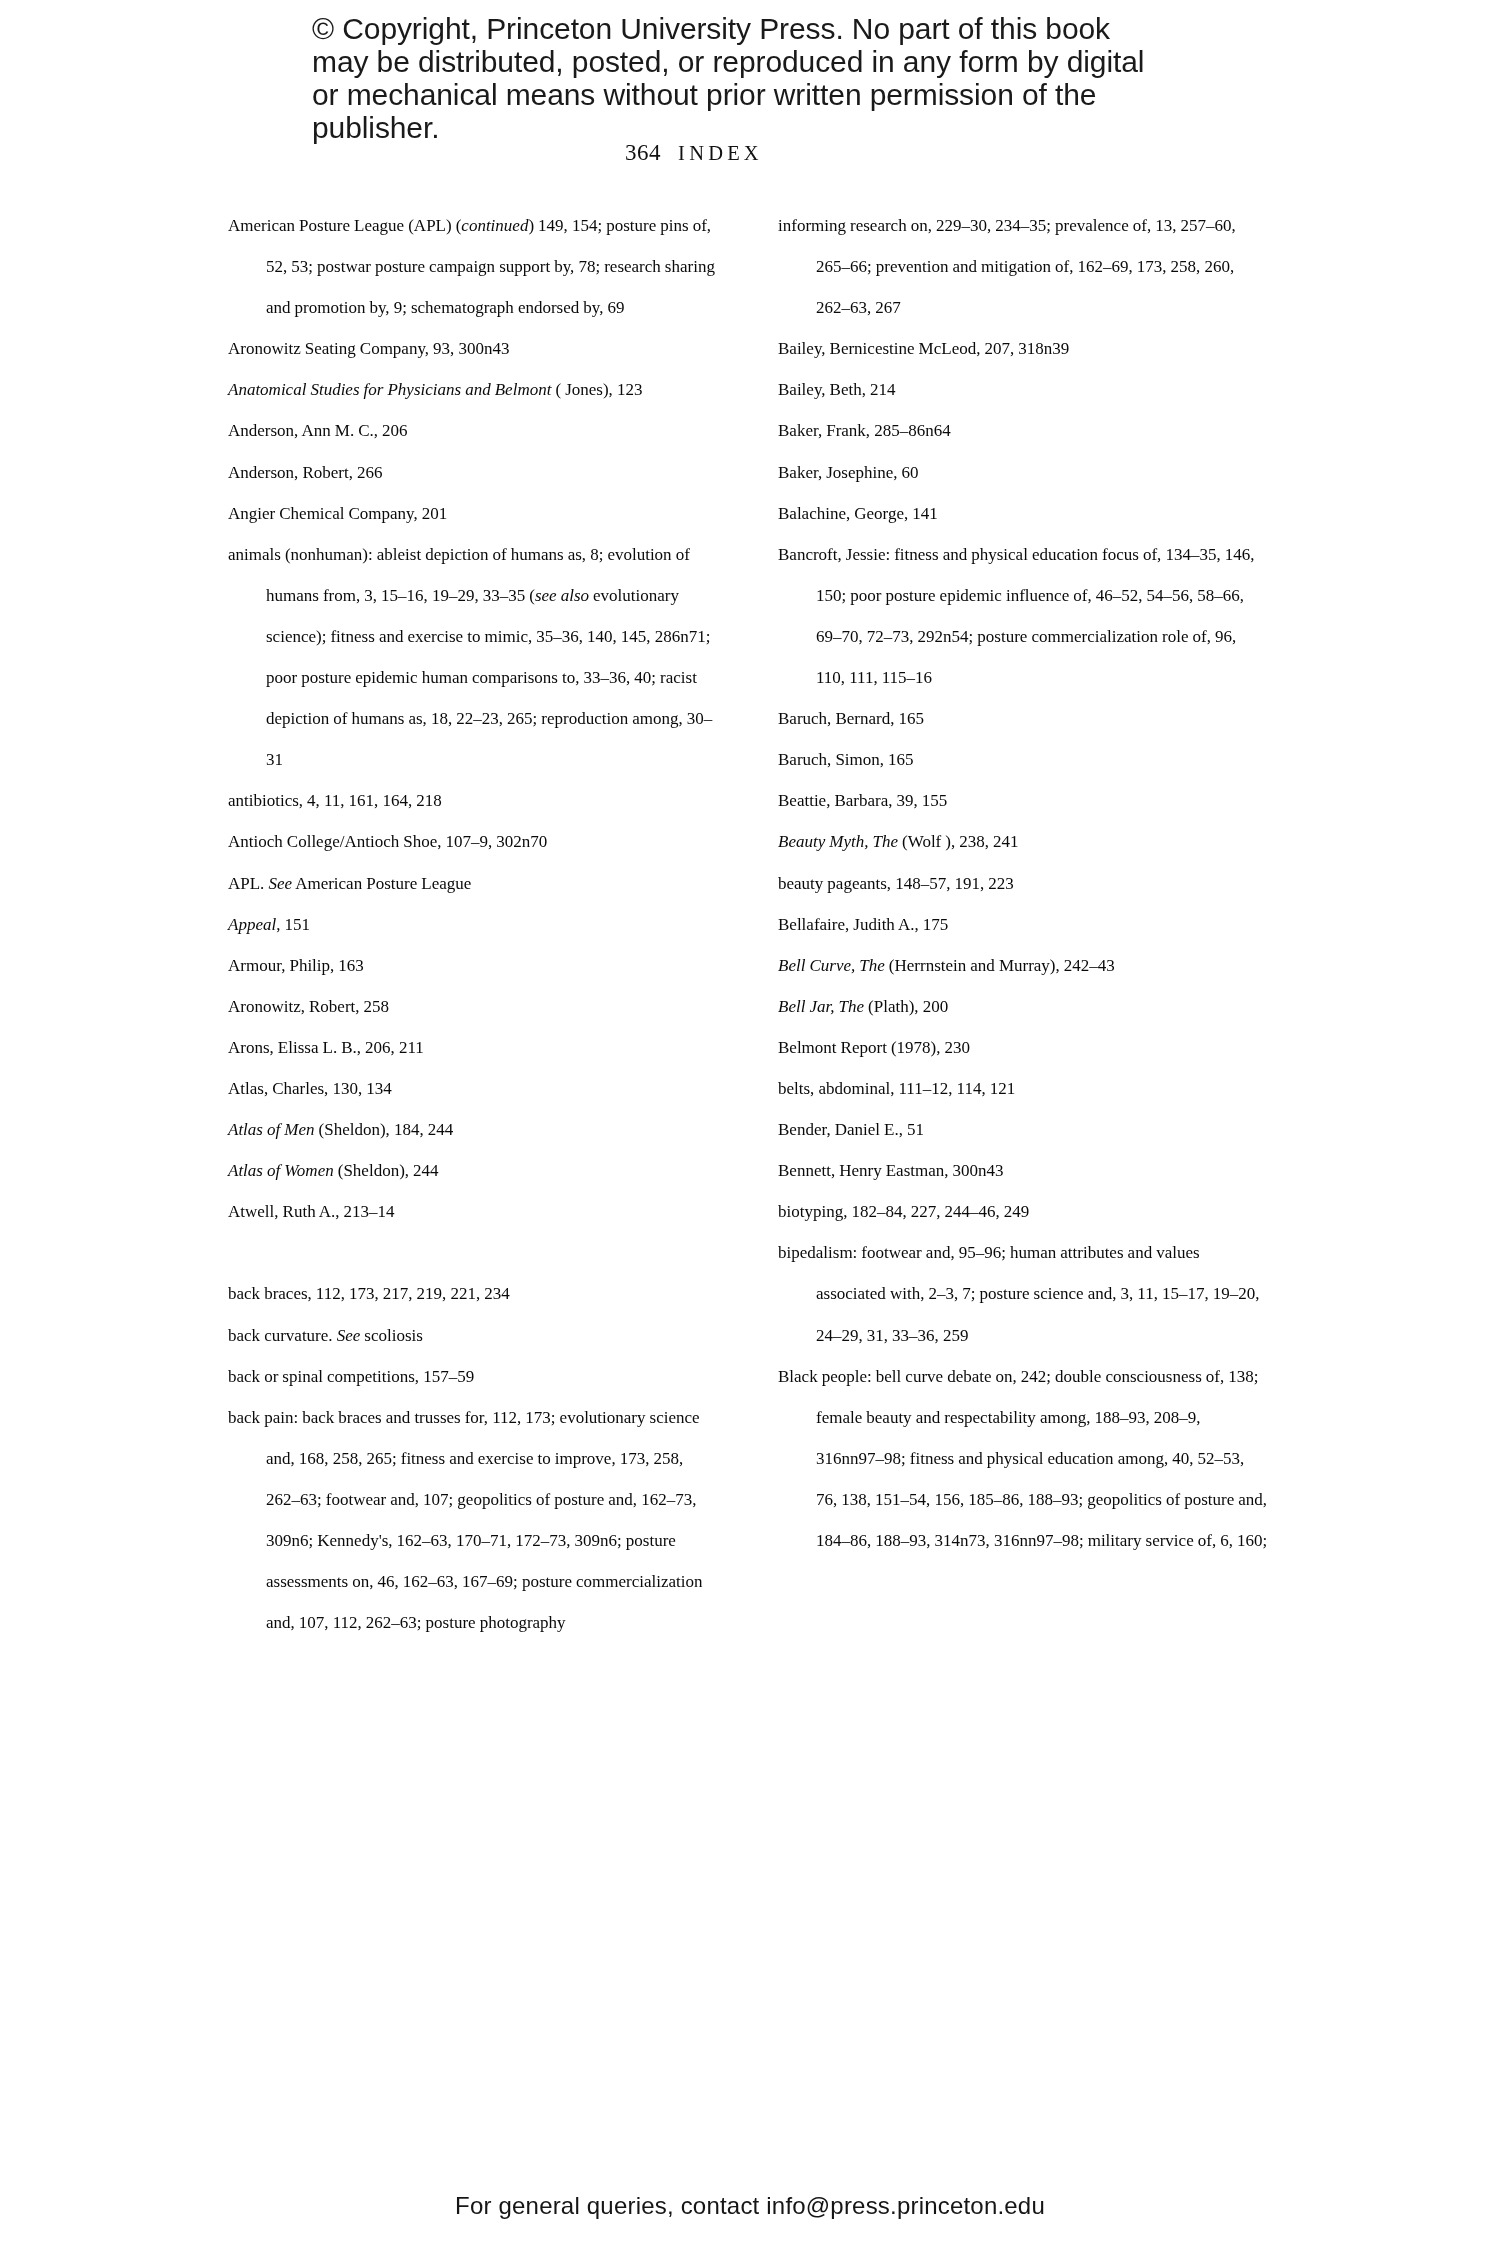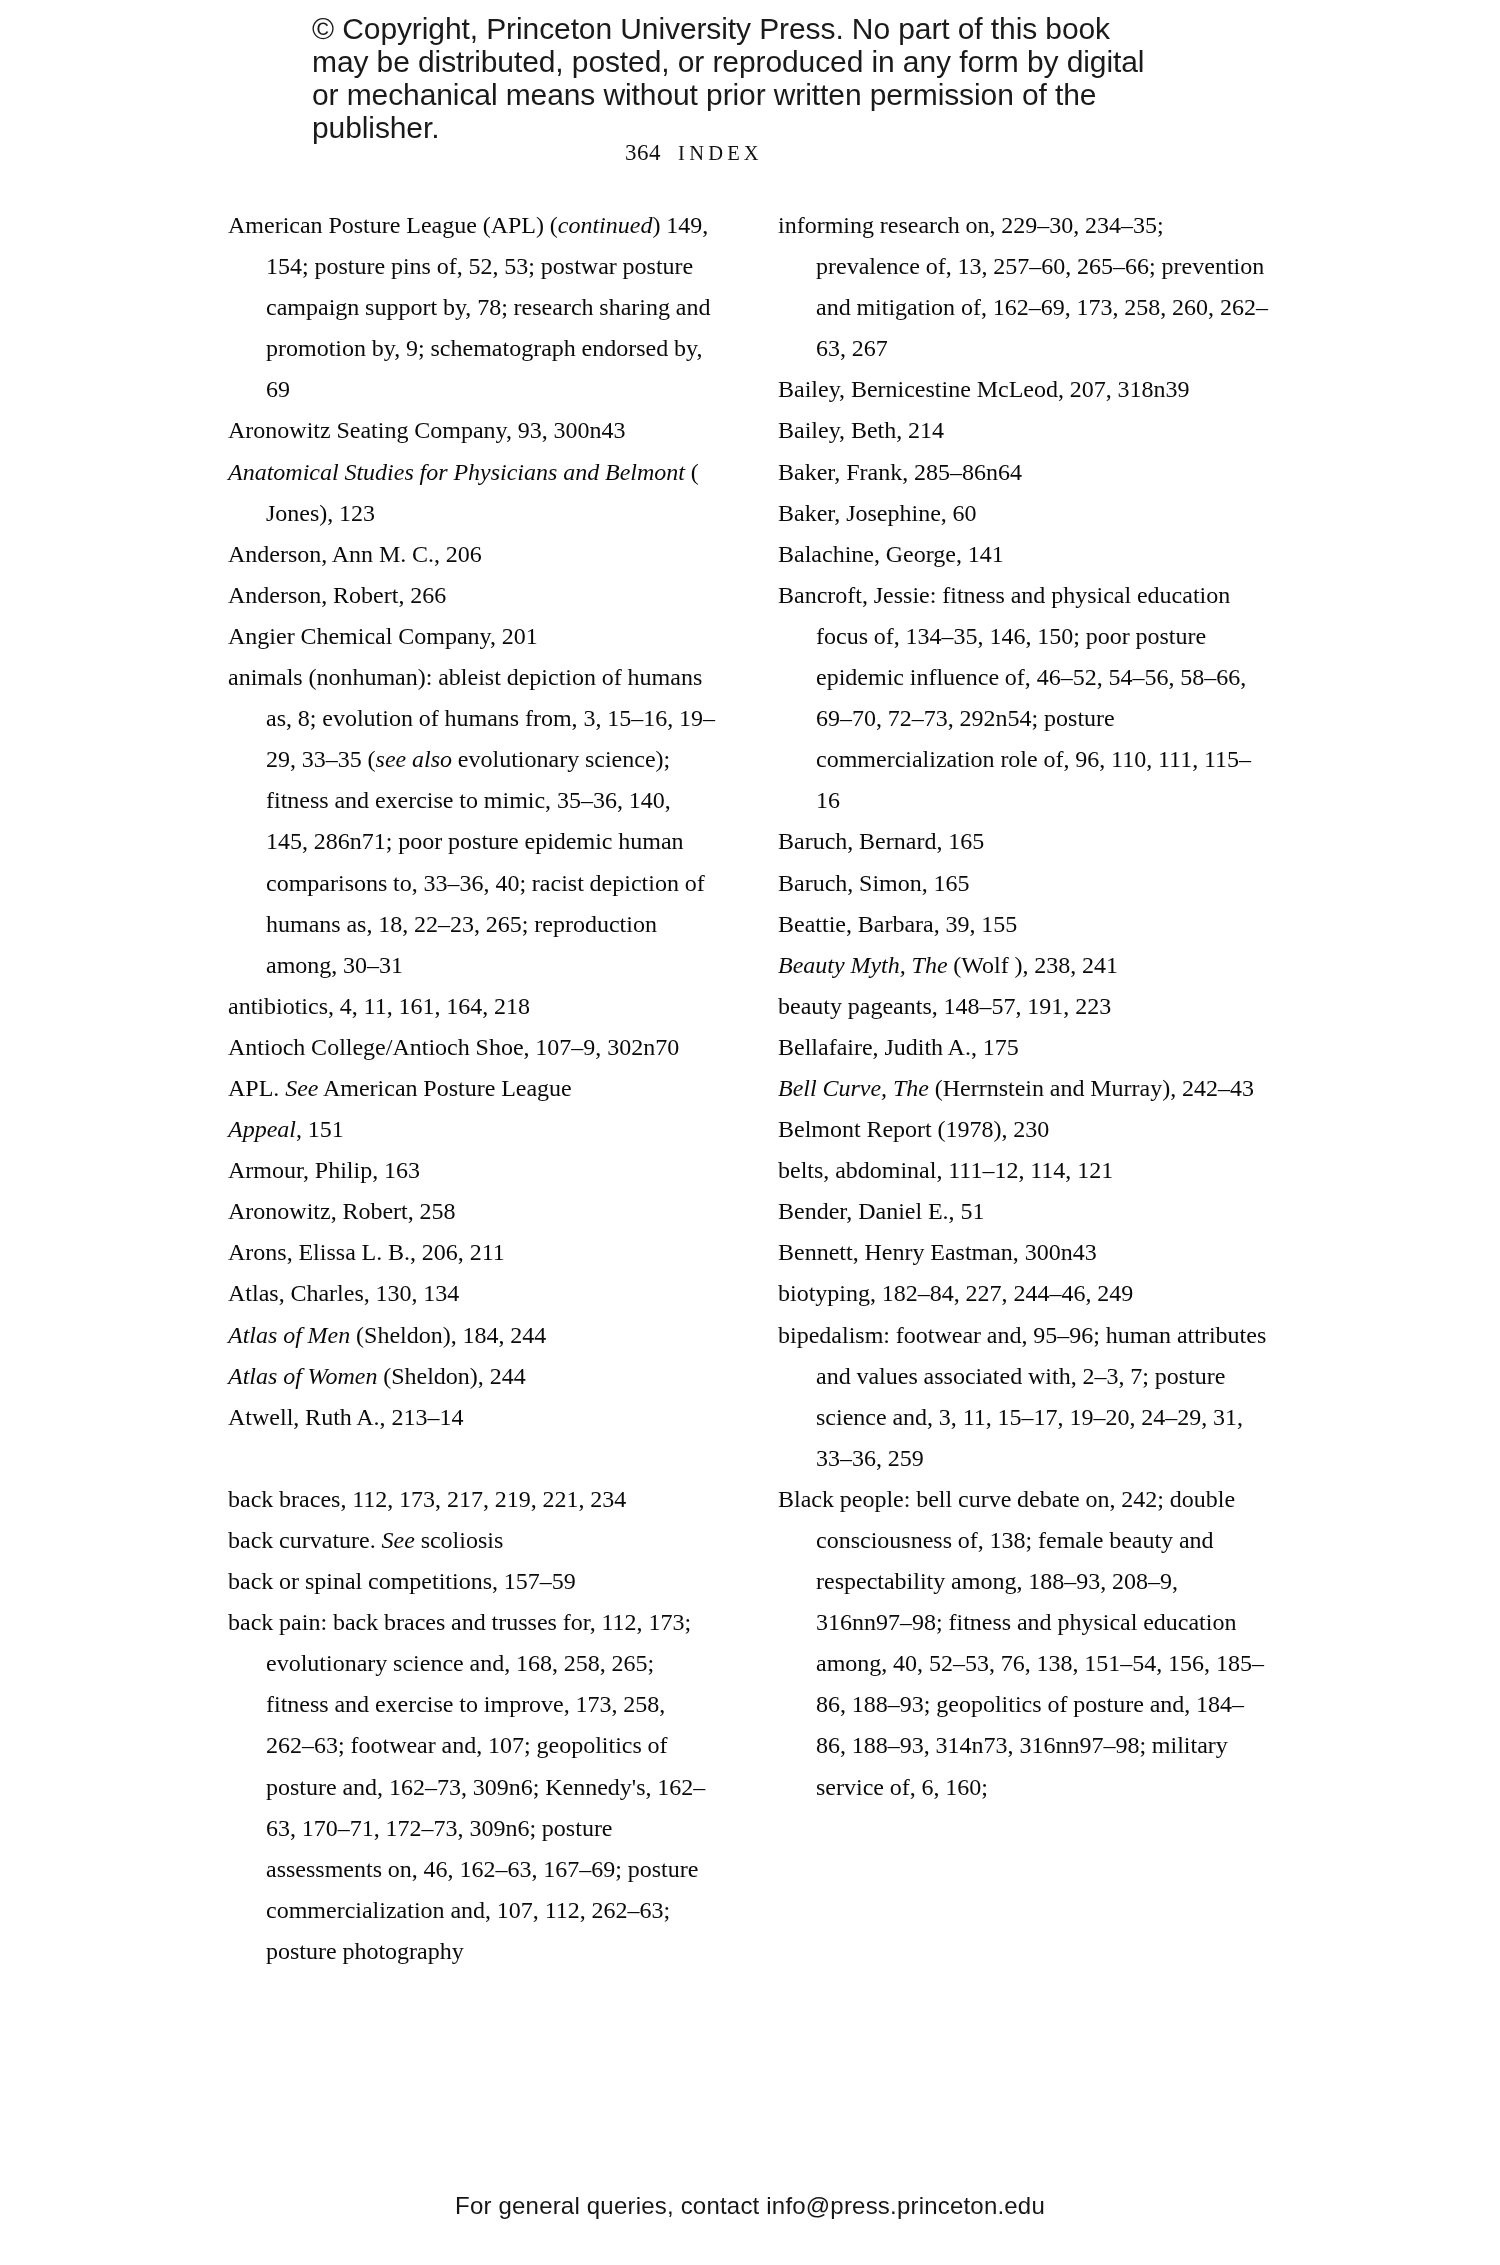--- a/index.html
+++ b/index.html
@@ -59,21 +59,21 @@
   }
   .column {
     position: absolute;
     top: 0;
     width: 490px;
   }
   .col-left  { left: 228px; }
   .col-right { left: 778px; }
 
   .entry {
-    font-size: 24px;
+    font-size: 17px;
     line-height: 41.1px;
     text-indent: -38px;
     padding-left: 38px;
     margin: 0;
     color: #0a0a0a;
     white-space: pre-wrap;
     word-spacing: -0.2px;
     font-variant-numeric: oldstyle-nums;
   }
   .entry.spacer {
@@ -138,20 +138,21 @@
       <p class="entry">Baker, Josephine, 60</p>
       <p class="entry">Balachine, George, 141</p>
       <p class="entry">Bancroft, Jessie: fitness and physical education focus of, 134–35, 146, 150; poor posture epidemic influence of, 46–52, 54–56, 58–66, 69–70, 72–73, 292n54; posture commercialization role of, 96, 110, 111, 115–16</p>
       <p class="entry">Baruch, Bernard, 165</p>
       <p class="entry">Baruch, Simon, 165</p>
       <p class="entry">Beattie, Barbara, 39, 155</p>
       <p class="entry"><i>Beauty Myth, The</i> (Wolf ), 238, 241</p>
       <p class="entry">beauty pageants, 148–57, 191, 223</p>
       <p class="entry">Bellafaire, Judith A., 175</p>
       <p class="entry"><i>Bell Curve, The</i> (Herrnstein and Murray), 242–43</p>
+      <p class="entry"><i>Bell Jar, The</i> (Plath), 200</p>
       <p class="entry">Belmont Report (1978), 230</p>
       <p class="entry">belts, abdominal, 111–12, 114, 121</p>
       <p class="entry">Bender, Daniel E., 51</p>
       <p class="entry">Bennett, Henry Eastman, 300n43</p>
       <p class="entry">biotyping, 182–84, 227, 244–46, 249</p>
       <p class="entry">bipedalism: footwear and, 95–96; human attributes and values associated with, 2–3, 7; posture science and, 3, 11, 15–17, 19–20, 24–29, 31, 33–36, 259</p>
       <p class="entry">Black people: bell curve debate on, 242; double consciousness of, 138; female beauty and respectability among, 188–93, 208–9, 316nn97–98; fitness and physical education among, 40, 52–53, 76, 138, 151–54, 156, 185–86, 188–93; geopolitics of posture and, 184–86, 188–93, 314n73, 316nn97–98; military service of, 6, 160;</p>
     </div>
 </div>
 

